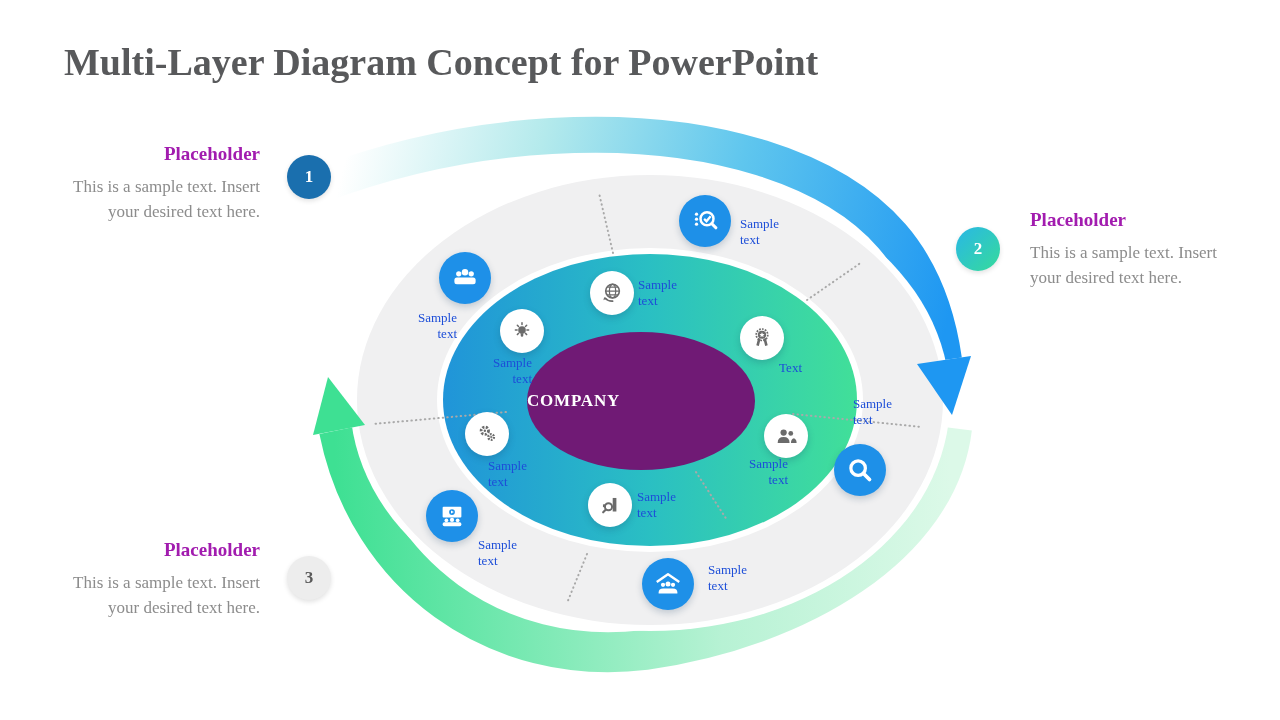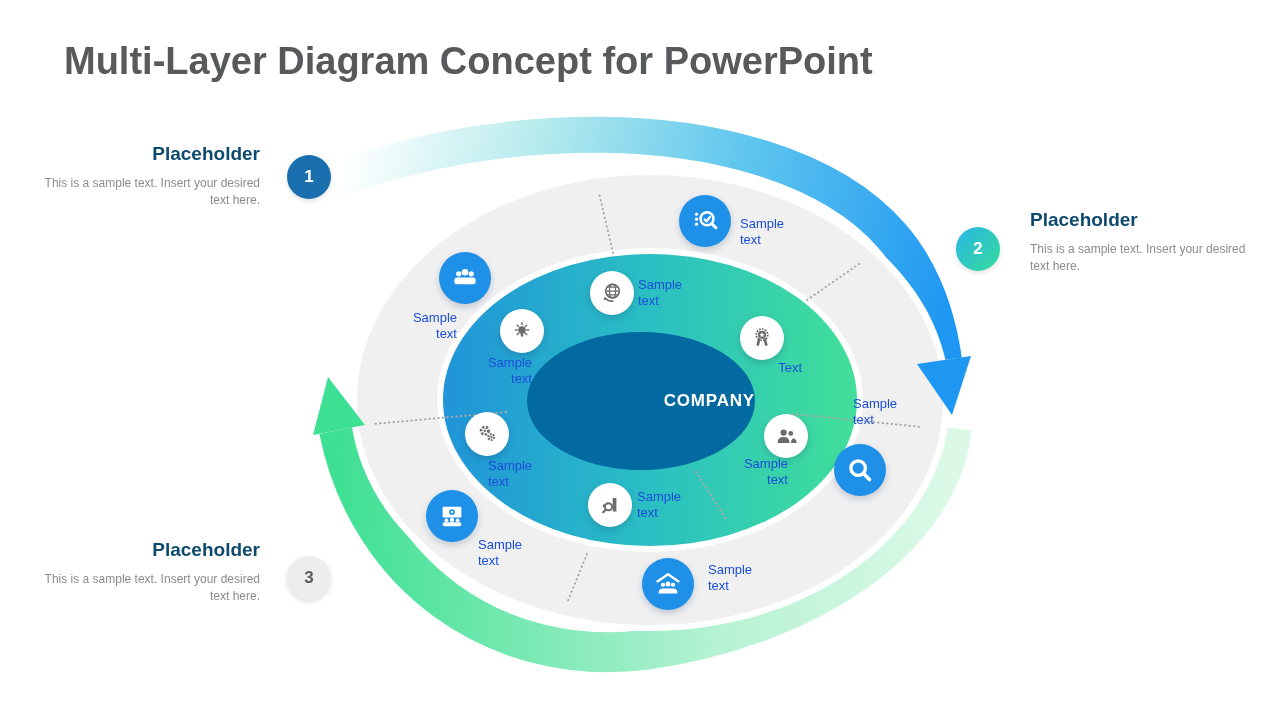--- a/index.html
+++ b/index.html
@@ -1,42 +1,42 @@
 <!DOCTYPE html>
 <html><head>
 <meta charset="utf-8">
 <style>
   html,body { margin:0; padding:0; background:#fff; }
   .stage { position:relative; width:1280px; height:720px; background:#ffffff;
-           font-family:Liberation Sans, sans-serif; overflow:hidden; }
+           font-family:Liberation Serif, serif; overflow:hidden; }
 
   .title { position:absolute; left:64px; top:40px; margin:0;
            font-size:38px; font-weight:700; color:#58595b; }
 
   svg.bg { position:absolute; left:0; top:0; }
 
   .company { position:absolute; left:527px; top:332px; width:228px; height:138px;
-             background:#0369a1; border-radius:50%;
-             display:flex; align-items:center; justify-content:flex-end;
+             background:#701a75; border-radius:50%;
+             display:flex; align-items:center; justify-content:flex-start;
              color:#fff; font-weight:700; font-size:17px; letter-spacing:.8px; }
 
   .icon-circle { position:absolute; border-radius:50%;
                  display:flex; align-items:center; justify-content:center;
                  box-shadow:0 3px 7px rgba(25,60,95,.22); }
   .ic-blue  { width:52px; height:52px; background:#1e90e8; color:#ffffff; }
   .ic-white { width:44px; height:44px; background:#ffffff; color:#6b6b6b; }
 
   .lbl { position:absolute; font-size:13px; line-height:15.5px; color:#1d4ed8; width:60px; }
   .lbl.r { text-align:right; }
   .lbl.c { text-align:right; width:56px; }
 
   .ph { position:absolute; width:220px; }
   .ph.r { text-align:right; }
-  .ph-head { margin:0; font-size:19px; font-weight:700; color:#0c4a6e; }
-  .ph-body { margin:10px 0 0 0; font-size:12px; line-height:1.45; color:#8c8c8c; }
+  .ph-head { margin:0; font-size:19px; font-weight:700; color:#a21caf; }
+  .ph-body { margin:10px 0 0 0; font-size:17px; line-height:1.45; color:#8c8c8c; }
 
   .num { position:absolute; width:44px; height:44px; border-radius:50%;
          display:flex; align-items:center; justify-content:center;
          font-weight:700; font-size:17px; color:#fff;
          box-shadow:0 2px 5px rgba(0,0,0,.12); }
   .num1 { background:#1a6fae; }
   .num2 { background:linear-gradient(135deg,#29b7e6,#36db9b); }
   .num3 { background:#ededed; color:#595959; }
 </style>
 </head>

